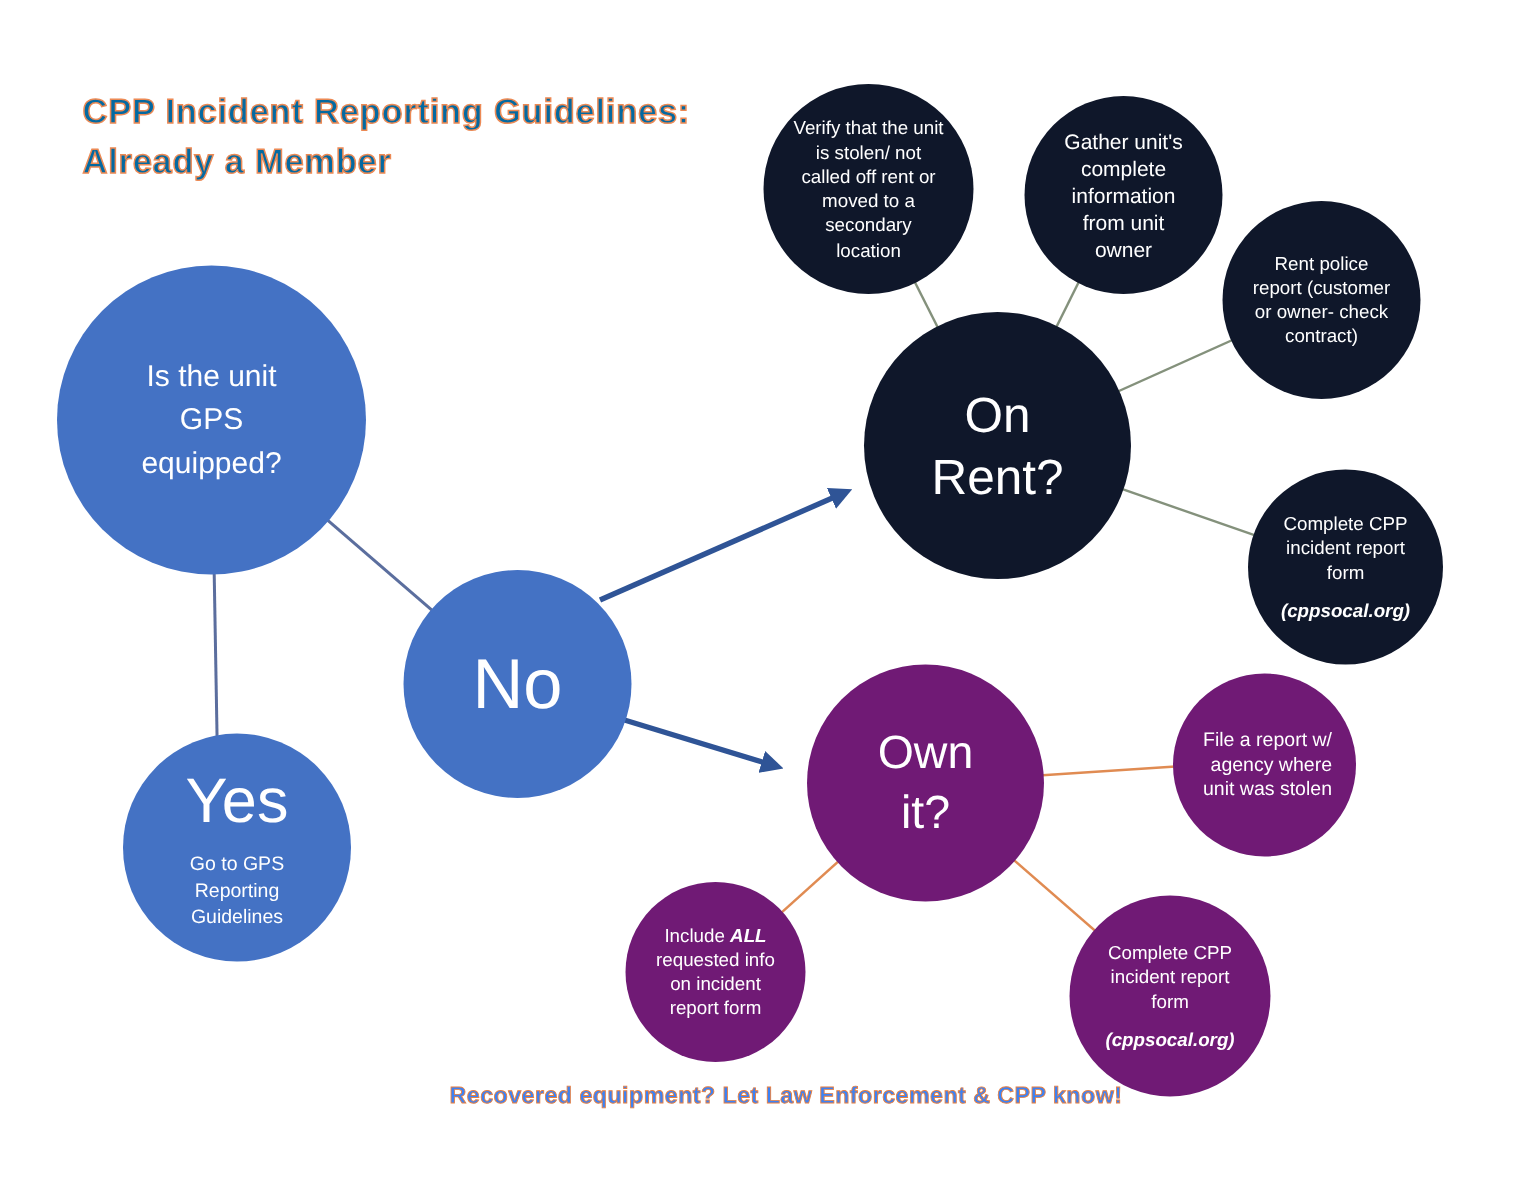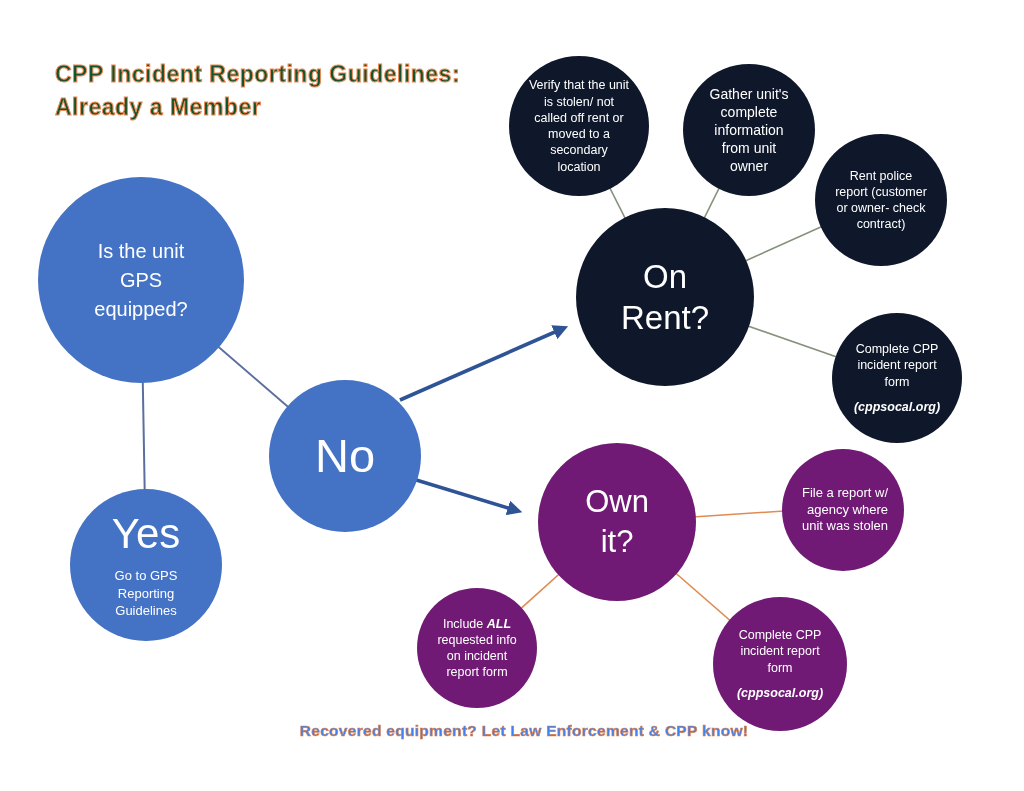--- a/index.html
+++ b/index.html
@@ -17,21 +17,21 @@
   }
   .title {
     position: absolute;
     left: 55px;
     top: 58px;
     margin: 0;
     font-size: 23px;
     font-weight: bold;
     line-height: 1.45;
     letter-spacing: 0.5px;
-    color: #14532d;
+    color: #0369a1;
     -webkit-text-stroke: 1px #ec8a55;
   }
   svg.connectors {
     position: absolute;
     left: 0;
     top: 0;
     z-index: 0;
   }
   .c-blue   { stroke: #5b6e9e; stroke-width: 2; }
   .c-green  { stroke: #84917c; stroke-width: 1.6; }
@@ -101,21 +101,21 @@
     <line class="c-orange" x1="617" y1="522" x2="477" y2="648"></line>
     <line class="c-orange" x1="617" y1="522" x2="780" y2="664"></line>
     <line class="c-arrow" x1="400" y1="400" x2="564" y2="328" marker-end="url(#arrowhead)"></line>
     <line class="c-arrow" x1="413" y1="479" x2="518" y2="511" marker-end="url(#arrowhead)"></line>
   </svg>
 
   <div class="node blue" style="left:38px; top:177px; width:206px; height:206px; font-size:20px;">
     <div class="node-inner" style="line-height:1.45;text-align:center;"><span>Is the unit</span><br><span>GPS</span><br><span>equipped?</span></div>
   </div>
 
-  <div class="node blue" style="left:70px; top:489px; width:152px; height:152px;">
+  <div class="node blue" style="left:82px; top:489px; width:152px; height:152px;">
     <div class="node-inner">
       <div class="big-label" style="font-size:42px;">Yes</div>
       <div class="sub-label" style="max-width:112px; margin-left:auto; margin-right:auto;">Go to GPS Reporting Guidelines</div>
     </div>
   </div>
 
   <div class="node blue" style="left:269px; top:380px; width:152px; height:152px; font-size:47px;">
     <div class="big-label">No</div>
   </div>
 

